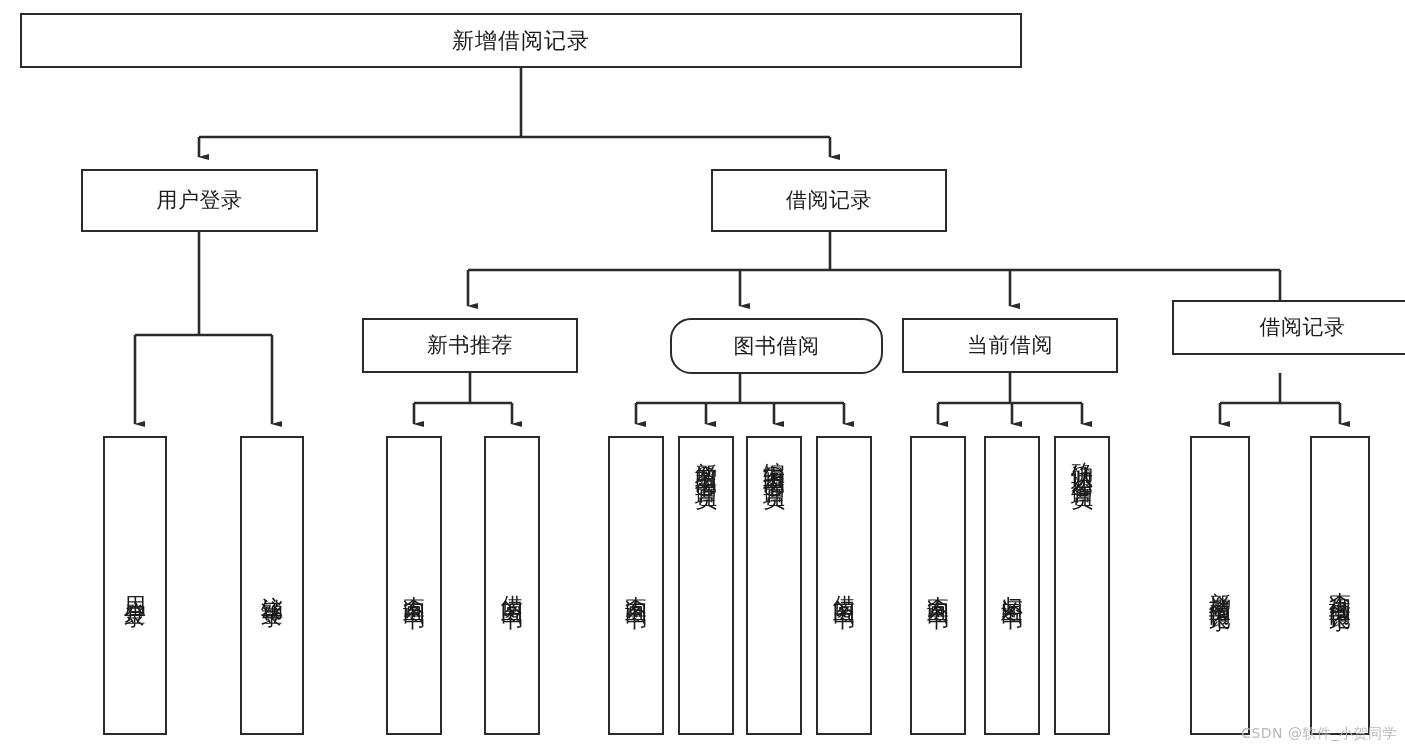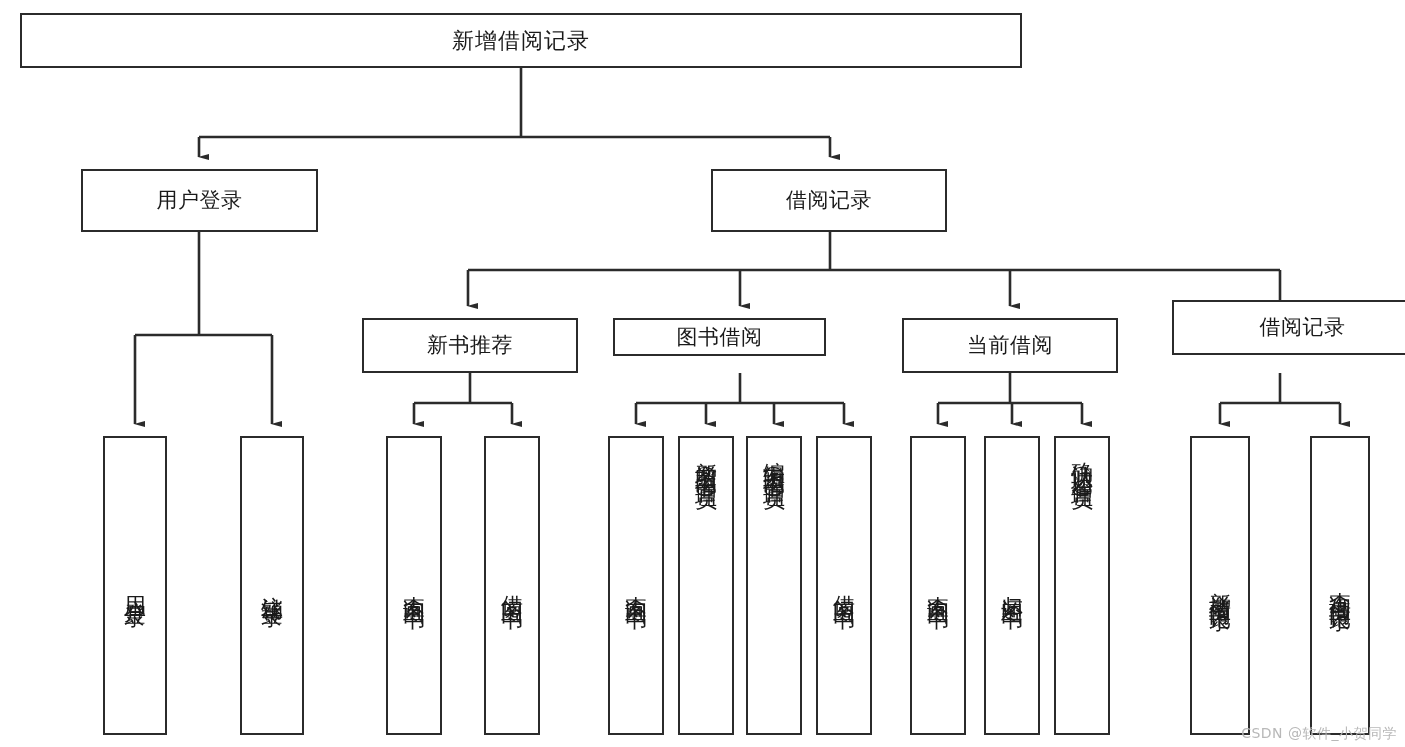--- a/index.html
+++ b/index.html
@@ -145,21 +145,21 @@
   <div class="node horiz" style="left: 81px; top: 169px; width: 237px; height: 63px;">
     <span class="node-label">用户登录</span>
   </div>
   <div class="node horiz" style="left: 711px; top: 169px; width: 236px; height: 63px;">
     <span class="node-label">借阅记录</span>
   </div>
 
   <div class="node horiz" style="left: 362px; top: 318px; width: 216px; height: 55px;">
     <span class="node-label">新书推荐</span>
   </div>
-  <div class="node horiz" style="left: 613px; top: 318px; width: 213px; height: 38px;">
+  <div class="node horiz" style="left: 670px; top: 318px; width: 213px; height: 56px; border-radius: 21px;">
     <span class="node-label">图书借阅</span>
   </div>
   <div class="node horiz" style="left: 902px; top: 318px; width: 216px; height: 55px; align-items: center;">
     <span class="node-label">当前借阅</span>
   </div>
   <div class="node horiz" style="left: 1172px; top: 300px; width: 253px; height: 55px; padding-left: 8px;">
     <span class="node-label">借阅记录</span>
   </div>
 
   <div class="node vert centered" style="left: 103px; top: 436px; width: 64px; height: 299px;">

